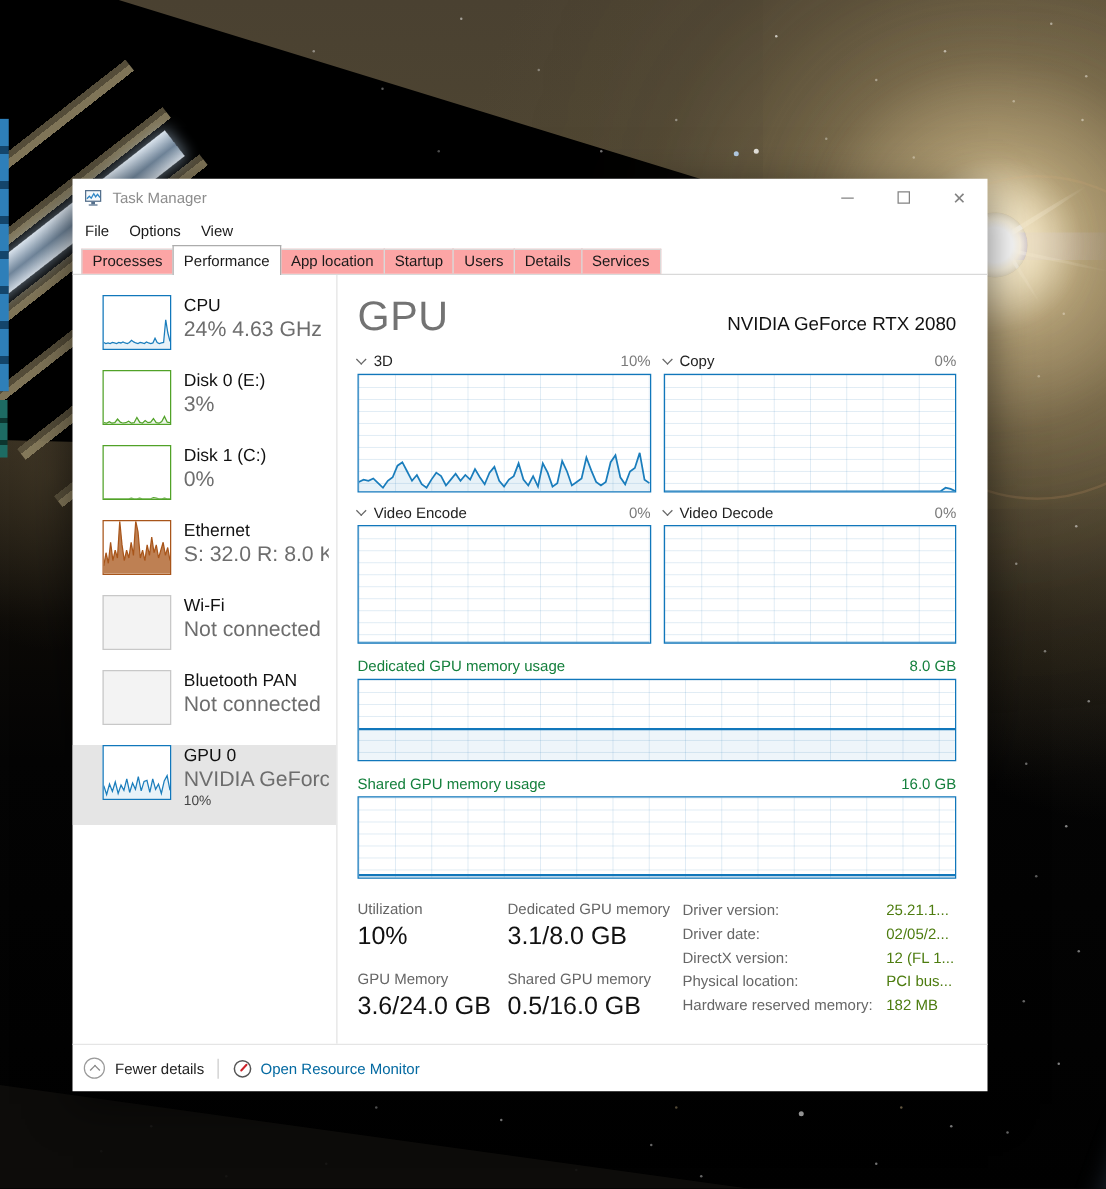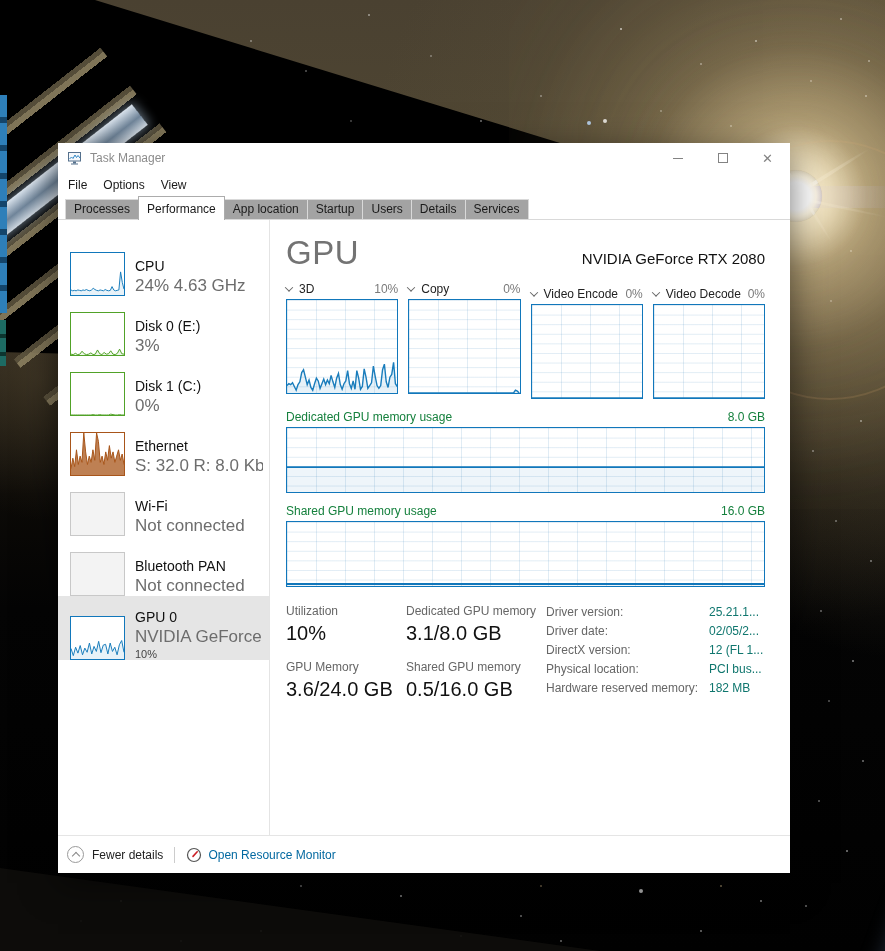--- a/index.html
+++ b/index.html
@@ -84,43 +84,43 @@
   .wc { width:45px; height:100%; display:flex; align-items:center; justify-content:center; cursor:default; }
   .glyph-min { width:10px; height:1px; background:#838383; }
   .glyph-max { width:10px; height:10px; border:1px solid #838383; }
   .glyph-close { color:#838383; font-size:13px; line-height:1; }
 
   .menubar { height:24px; flex:none; display:flex; align-items:center; padding-left:2px; }
   .menu-item { padding:2px 8px; color:#1a1a1a; }
 
   .tabstrip { height:23px; flex:none; display:flex; align-items:flex-end; padding-left:7px;
     border-bottom:1px solid #d9d9d9; }
-  .tab { padding:2px 8px 3px; background:#a3a3a3; border:1px solid #d9d9d9; border-bottom:none;
+  .tab { padding:2px 8px 3px; background:#fca5a5; border:1px solid #d9d9d9; border-bottom:none;
     margin-right:-1px; position:relative; white-space:nowrap; }
   .tab.active { background:#fff; border-color:#acacac; padding-top:5px; margin-bottom:-1px;
     padding-bottom:4px; z-index:2; }
 
   .content { flex:1; display:flex; min-height:0; }
   .sidebar { width:212px; flex:none; padding-top:16px; border-right:1px solid #e4e4e4; overflow:hidden; }
-  .side-item { height:60px; display:flex; align-items:flex-end; padding-left:12px; }
+  .side-item { height:60px; display:flex; align-items:flex-start; padding-left:24px; }
   .side-item.selected { background:#e5e5e5; height:64px; }
   .thumb { width:55px; height:44px; border:1px solid #999; background:#fff; position:relative; flex:none; }
   .thumb.grey { background:#f3f3f3; }
   .thumb svg { position:absolute; inset:0; width:100%; height:100%; display:block; }
   .side-text { margin-left:10px; min-width:0; flex:1; padding-right:6px; }
   .side-title { font-size:14px; color:#111; white-space:nowrap; }
   .side-sub { font-size:17px; color:#6d6d6d; margin-top:2px; white-space:nowrap; overflow:hidden; }
   .side-pct { font-size:11px; color:#444; margin-top:1px; }
 
   .main { flex:1; padding:14px 25px 0 16px; min-width:0; }
   .main-header { display:flex; align-items:baseline; }
   .main-title { font-size:33px; font-weight:300; color:#737373; letter-spacing:0.5px; }
   .device-name { margin-left:auto; font-size:15px; color:#111; }
 
-  .chart-grid { display:grid; grid-template-columns:1fr 1fr 1fr 1fr; column-gap:10px; margin-top:6px; }
+  .chart-grid { display:grid; grid-template-columns:1fr 1fr; column-gap:10px; margin-top:6px; }
   .chart-head { display:flex; align-items:center; height:21px; font-size:12px; color:#222; }
   .chev { width:6px; height:6px; border-left:1px solid #666; border-bottom:1px solid #666;
     transform:rotate(-45deg) translate(1px,-1px); margin-right:7px; flex:none; }
   .chart-val { margin-left:auto; color:#7a7a7a; }
   .chart-box { position:relative; border:1px solid #1177bb; background-color:#fff;
     background-image:linear-gradient(to right, rgba(68,138,190,0.16) 1px, transparent 1px),
                      linear-gradient(to bottom, rgba(68,138,190,0.16) 1px, transparent 1px);
     background-size:29px 9.6px; }
   .chart-box.tall { height:95px; }
   .chart-box.mem { height:66px; }
@@ -130,21 +130,21 @@
   .mem-cap { margin-left:auto; }
 
   .stats { display:flex; margin-top:17px; }
   .stat-col1 { width:120px; flex:none; }
   .stat-col2 { width:140px; flex:none; }
   .stat-col3 { flex:1; min-width:0; padding-top:1px; }
   .stat-label { font-size:12px; color:#666; }
   .stat-value { font-size:20px; font-weight:300; color:#111; margin:4px 0 15px; white-space:nowrap; }
   .detail-row { display:flex; margin-bottom:5px; }
   .detail-label { color:#666; width:163px; flex:none; }
-  .detail-value { color:#0f766e; white-space:nowrap; overflow:hidden; }
+  .detail-value { color:#4d7c0f; white-space:nowrap; overflow:hidden; }
 
   .footer { height:38px; flex:none; border-top:1px solid #e5e5e5; display:flex; align-items:center;
     padding-left:9px; }
   .fewer { display:flex; align-items:center; gap:8px; color:#222; cursor:default; }
   .circ-icon { width:17px; height:17px; border:1px solid #9a9a9a; border-radius:50%;
     position:relative; flex:none; }
   .circ-icon::after { content:""; position:absolute; left:5px; top:6px; width:5px; height:5px;
     border-top:1px solid #888; border-left:1px solid #888; transform:rotate(45deg); }
   .vsep { width:1px; height:16px; background:#ccc; margin:0 11px; }
   .rm-link { display:flex; align-items:center; gap:6px; color:#0369a1; cursor:default; }

